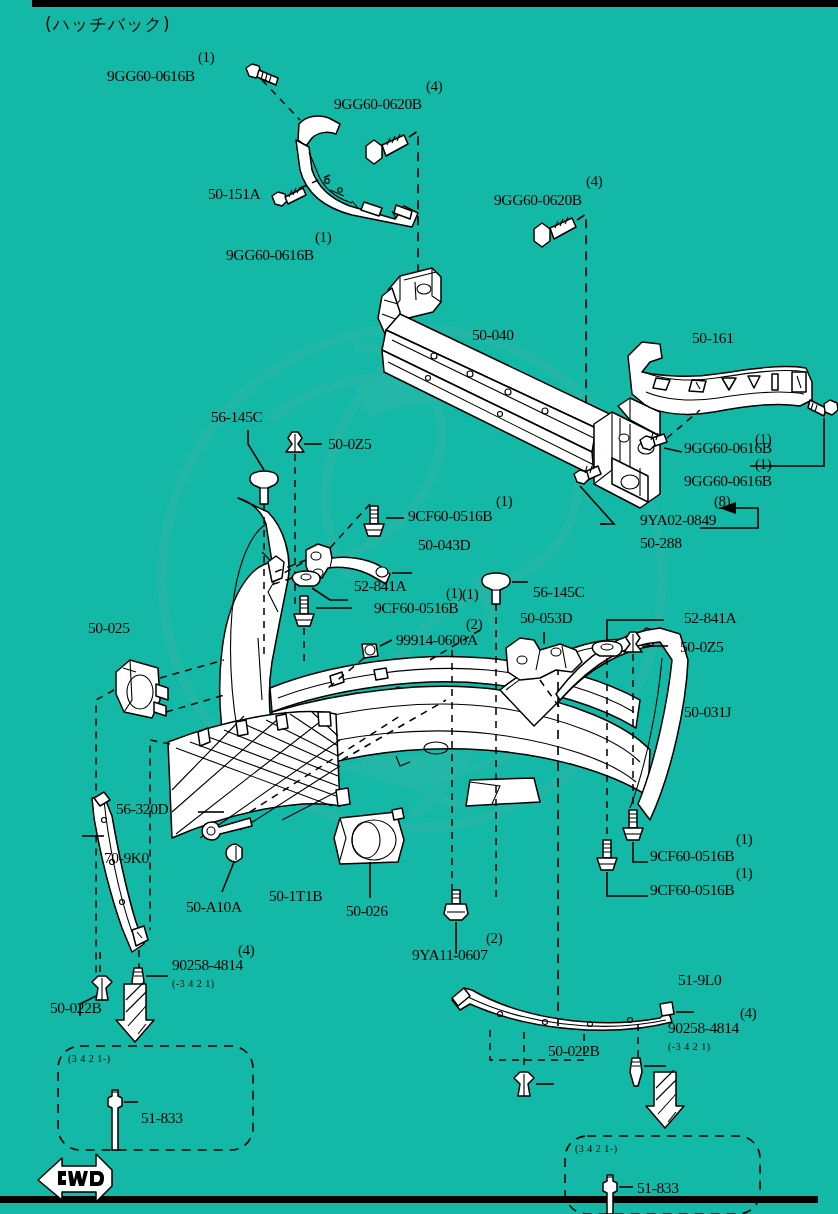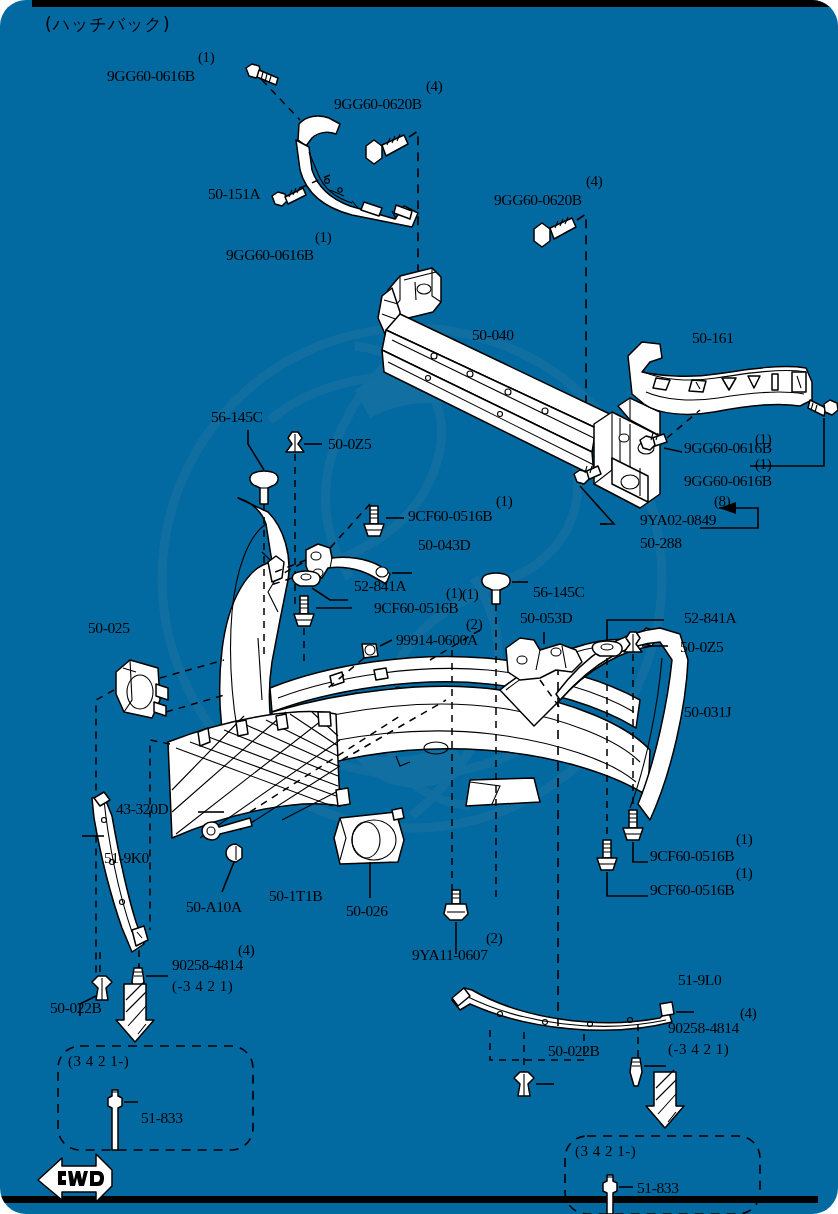--- a/index.html
+++ b/index.html
@@ -1,22 +1,21 @@
 <!DOCTYPE html>
 <html><head>
 <meta charset="utf-8">
 <style>
   html,body{margin:0;padding:0;background:#fff;}
   body{font-family:"Liberation Serif", serif;}
   #page{
     position:relative;
     width:838px;height:1214px;
-    background:#0369a1;
+    background:#14b8a6;
     overflow:hidden;
-    border-radius:26px;
   }
   
   .rule{position:absolute;background:#000;}
   #rule-top{left:32px;top:0px;width:806px;height:7px;}
   #rule-bottom{left:0px;top:1196px;width:818px;height:7px;}
 
   
   #watermark{
     position:absolute;left:150px;top:300px;width:520px;height:560px;
     opacity:.085;pointer-events:none;
@@ -30,21 +29,21 @@
     position:absolute;
     font-family:"Liberation Serif", serif;
     font-size:15.5px;
     color:#000;
     white-space:nowrap;
     letter-spacing:-0.4px;
     line-height:1;
   }
   .lbl.qty{font-size:15px;}
   .lbl.jp{font-size:17px;font-family:"DejaVu Sans", sans-serif;letter-spacing:1px;}
-  .lbl.sub{font-size:15px;letter-spacing:0.5px;}
+  .lbl.sub{font-size:10px;letter-spacing:0.5px;}
 </style>
 </head>
 <body>
 
 <div id="page">
 
   <div class="rule" id="rule-top"></div>
   <div class="rule" id="rule-bottom"></div>
 
   <svg id="watermark" viewBox="0 0 520 560">
@@ -585,22 +584,22 @@
 
   <div class="lbl qty" style="left:446px;top:586px;">(1)</div>
   <div class="lbl" style="left:533px;top:584px;">56-145C</div>
 
   <div class="lbl" style="left:520px;top:610px;">50-053D</div>
   <div class="lbl" style="left:684px;top:610px;">52-841A</div>
   <div class="lbl" style="left:680px;top:639px;">50-0Z5</div>
   <div class="lbl" style="left:684px;top:704px;">50-031J</div>
 
   <div class="lbl" style="left:88px;top:620px;">50-025</div>
-  <div class="lbl" style="left:116px;top:801px;">43-320D</div>
-  <div class="lbl" style="left:104px;top:850px;">51-9K0</div>
+  <div class="lbl" style="left:116px;top:801px;">56-320D</div>
+  <div class="lbl" style="left:104px;top:850px;">70-9K0</div>
   <div class="lbl" style="left:186px;top:899px;">50-A10A</div>
   <div class="lbl" style="left:269px;top:888px;">50-1T1B</div>
   <div class="lbl" style="left:346px;top:903px;">50-026</div>
 
   <div class="lbl qty" style="left:736px;top:832px;">(1)</div>
   <div class="lbl" style="left:650px;top:848px;">9CF60-0516B</div>
   <div class="lbl qty" style="left:736px;top:866px;">(1)</div>
   <div class="lbl" style="left:650px;top:882px;">9CF60-0516B</div>
 
   <div class="lbl qty" style="left:486px;top:931px;">(2)</div>

